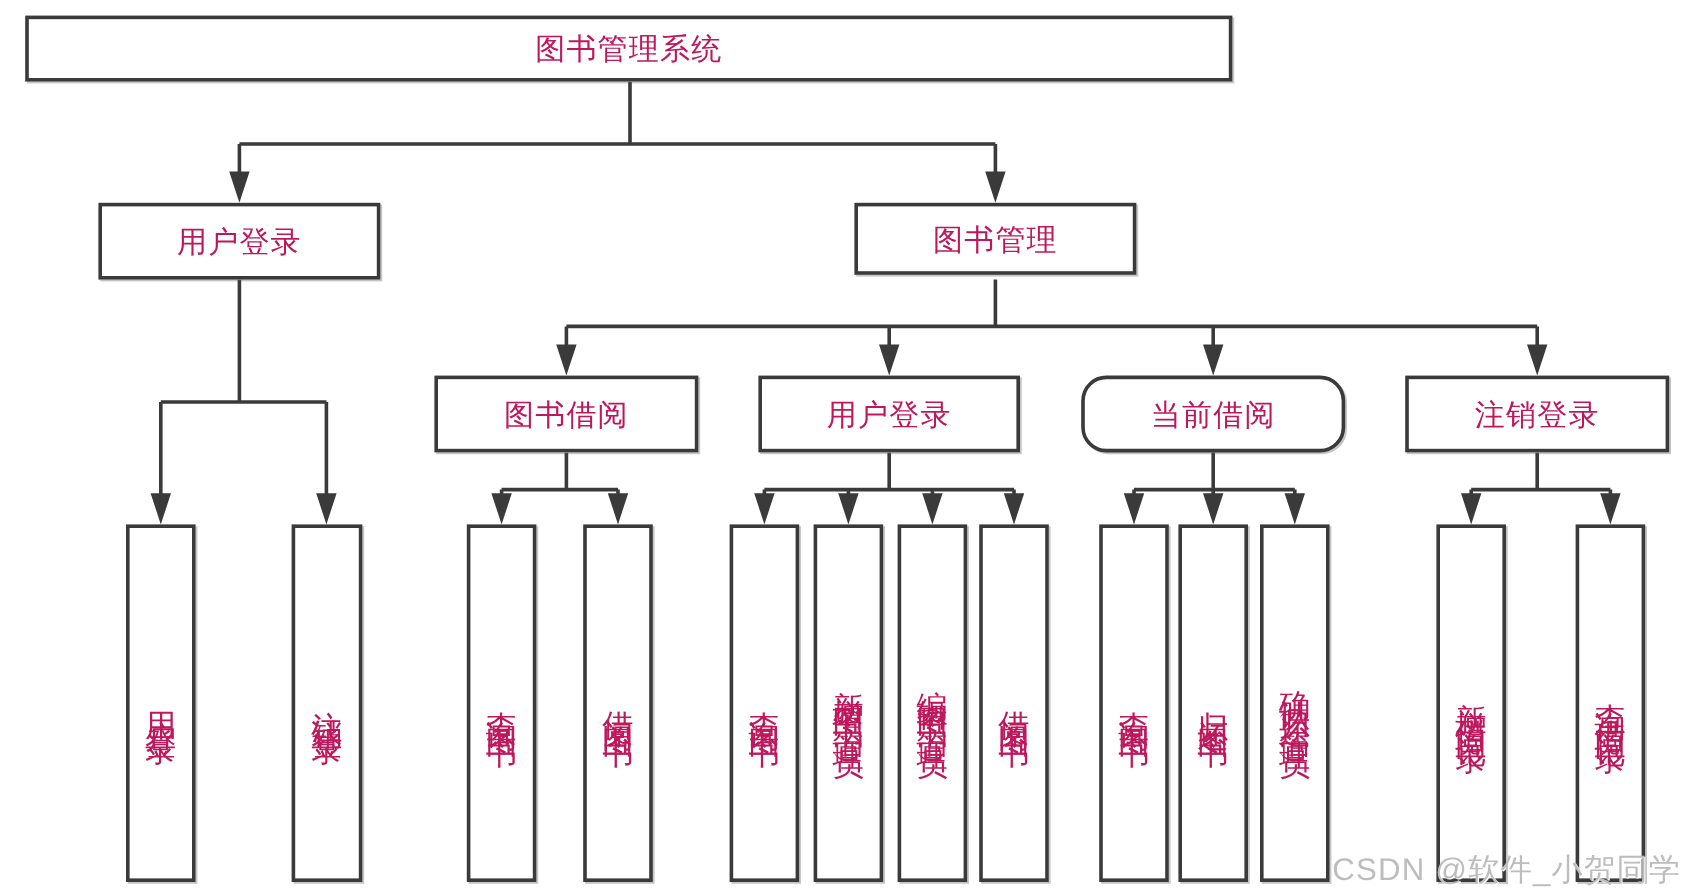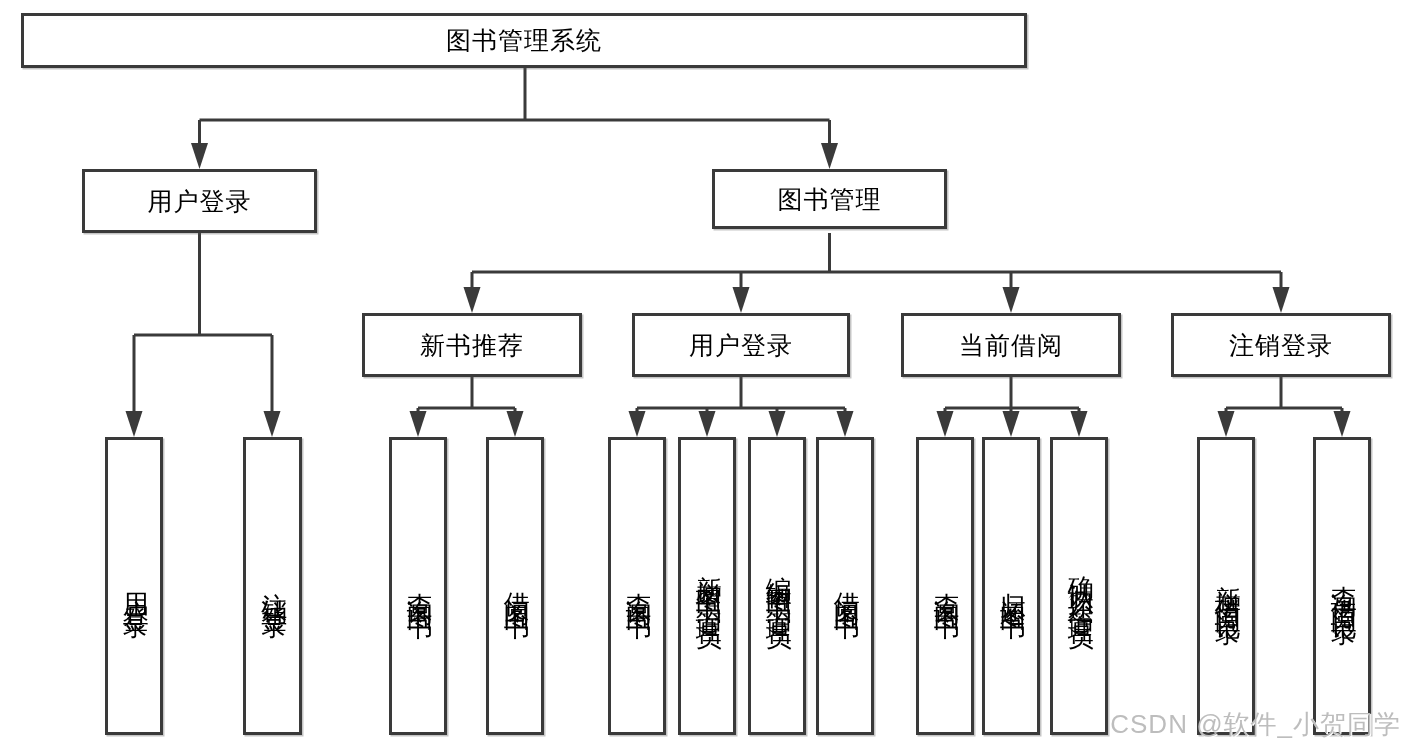--- a/index.html
+++ b/index.html
@@ -19,22 +19,21 @@
   }
   .node {
     position: absolute;
     box-sizing: border-box;
     background: #ffffff;
     border: 3px solid #3a3a3a;
     box-shadow: 1.5px 1.5px 0 rgba(90,90,90,0.35);
     display: flex;
     align-items: center;
     justify-content: center;
-    color: #000000;
-    font-family: Liberation Mono, monospace;
+    color: #be185d;
   }
   .node.h {
     font-size: 25px;
     letter-spacing: 1px;
     white-space: nowrap;
   }
   .node.v .vtext {
     writing-mode: vertical-rl;
     text-orientation: mixed;
     font-size: 26px;
@@ -96,23 +95,23 @@
       <path d="M1217.5 411 h17 L1226 437 Z"></path>
       <path d="M1333.5 411 h17 L1342 437 Z"></path>
     </g>
   </svg>
 
   <div class="node h" style="left:21px; top:13px; width:1006px; height:55px;">图书管理系统</div>
 
   <div class="node h" style="left:82px; top:169px; width:235px; height:64px;">用户登录</div>
   <div class="node h" style="left:712px; top:169px; width:235px; height:60px;">图书管理</div>
 
-  <div class="node h" style="left:362px; top:313px; width:220px; height:64px;">新书推荐</div>
+  <div class="node h" style="left:362px; top:313px; width:220px; height:64px;">图书借阅</div>
   <div class="node h" style="left:632px; top:313px; width:218px; height:64px;">用户登录</div>
-  <div class="node h" style="left:901px; top:313px; width:220px; height:64px;">当前借阅</div>
+  <div class="node h" style="left:901px; top:313px; width:220px; height:64px;border-radius:21px;">当前借阅</div>
   <div class="node h" style="left:1171px; top:313px; width:220px; height:64px;">注销登录</div>
 
   <div class="node v" style="left:105px; top:437px; width:58px; height:298px;">
     <span class="vtext">用户登录</span>
   </div>
   <div class="node v" style="left:243px; top:437px; width:59px; height:298px;">
     <span class="vtext">注销登录</span>
   </div>
 
   <div class="node v" style="left:389px; top:437px; width:58px; height:298px;">

